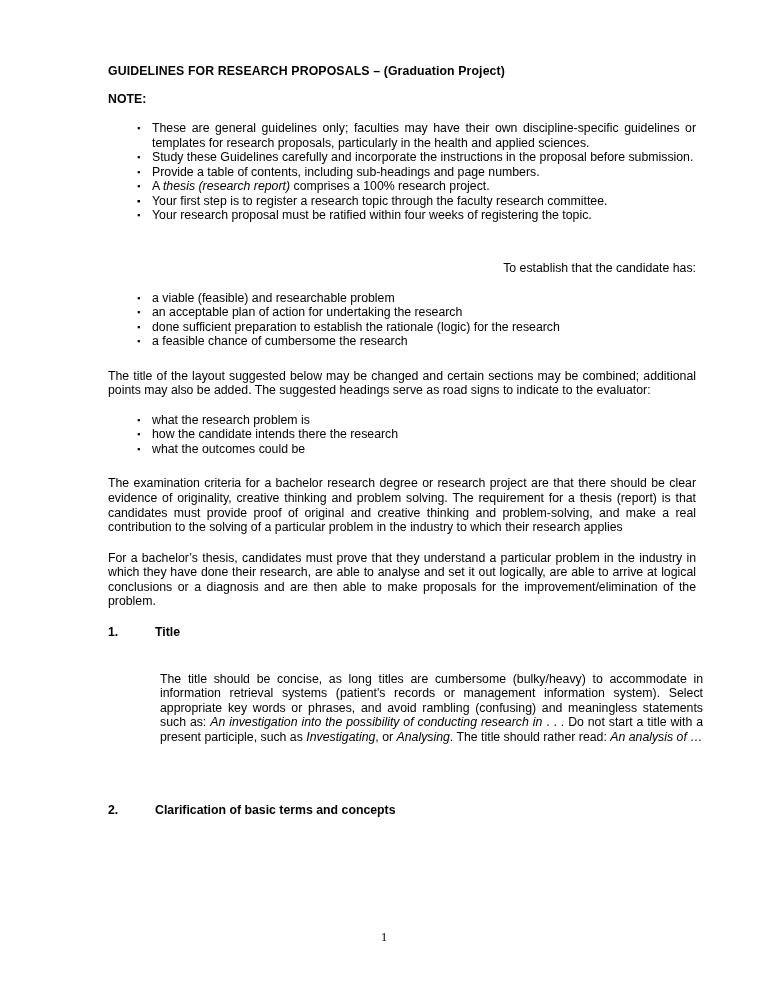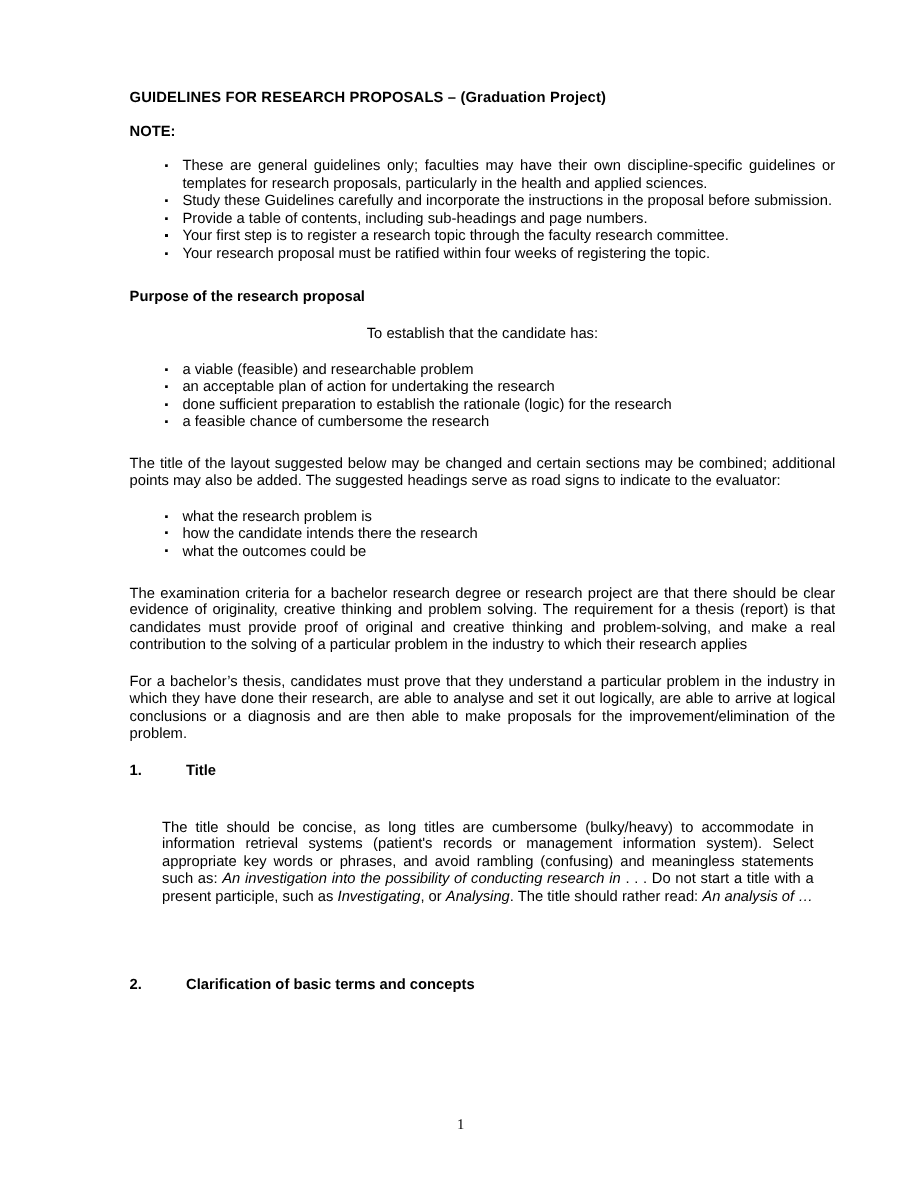--- a/index.html
+++ b/index.html
@@ -14,21 +14,21 @@
   .page {
     position: relative;
     width: 768px;
     height: 994px;
     background: #ffffff;
     overflow: hidden;
   }
   .content {
     position: absolute;
     left: 108px;
-    top: 74px;
+    top: 64px;
     width: 588px;
   }
   
   .doc-title {
     font-size: 12.3px;
     font-weight: bold;
     line-height: 14.6px;
     margin: 0 0 13px 0;
     letter-spacing: 0.01em;
   }
@@ -45,21 +45,21 @@
     margin: 0;
   }
   p.para {
     font-size: 12.3px;
     line-height: 14.55px;
     margin: 0;
     text-align: justify;
     text-justify: inter-word;
   }
   p.para.lead {
-    text-align: center;
+    text-align: right;
   }
   ul.sq {
     list-style: none;
     margin: 0;
     padding: 0;
   }
   ul.sq > li {
     position: relative;
     font-size: 12.3px;
     line-height: 14.55px;
@@ -90,21 +90,21 @@
   .num-section .num {
     position: absolute;
     left: 0;
     top: 0;
   }
   .num-section .sec-title {
     display: block;
     padding-left: 47px;
   }
   .indent-para {
-    margin-left: 27px;
+    margin-left: 52px;
     width: 543px;
     font-size: 12.3px;
     line-height: 14.55px;
     text-align: justify;
     text-justify: inter-word;
   }
   .page-number {
     position: absolute;
     left: 0;
     right: 0;
@@ -122,29 +122,28 @@
   <div class="content">
 
     <div class="doc-title">GUIDELINES FOR RESEARCH PROPOSALS – (Graduation Project)</div>
 
     <div class="note-label">NOTE:</div>
 
     <ul class="sq">
       <li><span class="bullet-mark">▪</span><span>These are general guidelines only; faculties may have their own discipline-specific guidelines or templates for research proposals, particularly in the health and applied sciences.</span></li>
       <li><span class="bullet-mark">▪</span><span>Study these Guidelines carefully and incorporate the instructions in the proposal before submission.</span></li>
       <li class="nojust"><span class="bullet-mark">▪</span><span>Provide a table of contents, including sub-headings and page numbers.</span></li>
-      <li class="nojust"><span class="bullet-mark">▪</span></li>
+      <li class="nojust"><span class="bullet-mark">▪</span><span><span>A </span><i>thesis (research report)</i><span> comprises a 100% research project.</span></span></li>
       <li class="nojust"><span class="bullet-mark">▪</span></li>
       <li class="nojust"><span class="bullet-mark">▪</span><span>Your first step is to register a research topic through the faculty research committee.</span></li>
       <li class="nojust"><span class="bullet-mark">▪</span><span>Your research proposal must be ratified within four weeks of registering the topic.</span></li>
     </ul>
 
     <div class="gap-22"></div>
 
-    <div class="heading-bold">Purpose of the research proposal</div>
 
     <div class="gap-16"></div>
 
     <p class="para lead">To establish that the candidate has:</p>
 
     <div class="gap-15"></div>
 
     <ul class="sq">
       <li class="nojust"><span class="bullet-mark">▪</span><span>a viable (feasible) and researchable problem</span></li>
       <li class="nojust"><span class="bullet-mark">▪</span><span>an acceptable plan of action for undertaking the research</span></li>

